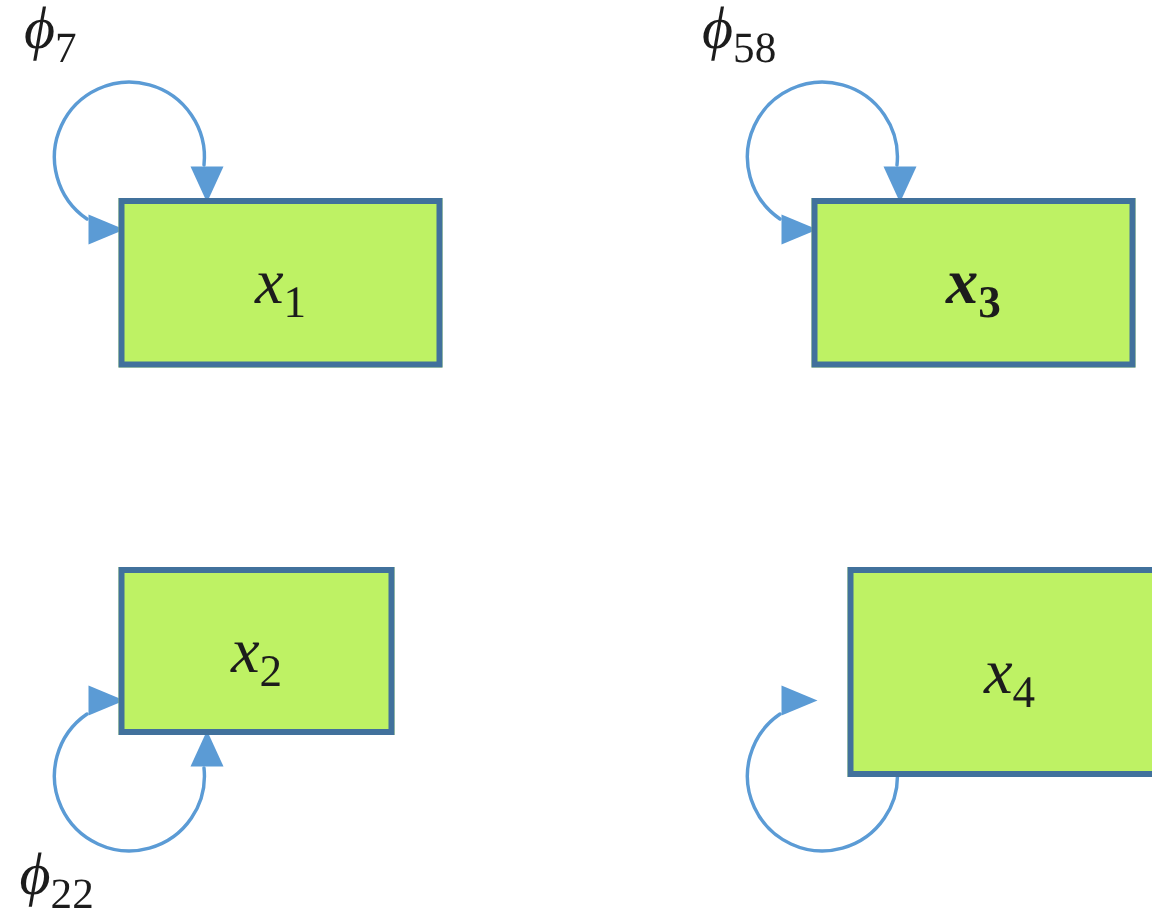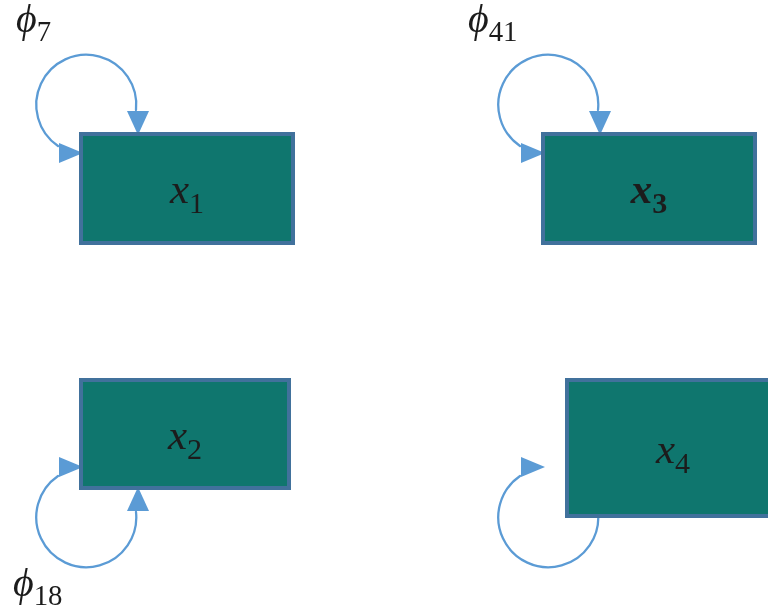--- a/index.html
+++ b/index.html
@@ -16,26 +16,26 @@
     overflow:hidden;position:relative;
   }
   .canvas{position:absolute;left:0;top:0;width:768px;height:615px;}
   .arrow-layer{position:absolute;left:0;top:0;width:768px;height:615px;pointer-events:none;}
   .loop-arc{stroke:var(--arrow);stroke-width:2.3px;fill:none;stroke-linecap:round;}
   .arrowhead{fill:var(--arrow);stroke:none;}
   .var-box{
     position:absolute;
     border:4px solid var(--box-border);
     box-sizing:border-box;
-    background:#0f766e;
+    background:#bef264;
     display:flex;align-items:center;justify-content:center;
   }
   .box-x1{left:79px;top:132px;width:216px;height:113px;}
   .box-x3{left:541px;top:132px;width:216px;height:113px;font-weight:bold;}
-  .box-x2{left:79px;top:378px;width:212px;height:112px;}
+  .box-x2{left:79px;top:378px;width:184px;height:112px;}
   .box-x4{left:541px;top:378px;width:216px;height:140px;margin-left:24px;}
   .box-label{
     font-style:italic;font-size:43px;color:var(--text);
     line-height:1;white-space:nowrap;
   }
   .box-label sub{font-style:normal;font-size:0.70em;line-height:0;}
   .phi-label{
     position:absolute;
     font-style:italic;font-size:40px;color:var(--text);
     line-height:44px;white-space:nowrap;
@@ -73,23 +73,23 @@
 
     <g>
       <path class="loop-arc" d="M 598,512 A 50,50 0 1 1 520,476"></path>
       <polygon class="arrowhead" points="589,511 611,511 600,487"></polygon>
       <polygon class="arrowhead" points="521,457 521,477 545,467"></polygon>
     </g>
   </svg>
 
   <div class="phi-label phi-11"><span>ϕ</span><sub>7</sub></div>
 
-  <div class="phi-label phi-22"><span>ϕ</span><sub>18</sub></div>
+  <div class="phi-label phi-22"><span>ϕ</span><sub>22</sub></div>
 
-  <div class="phi-label phi-33"><span>ϕ</span><sub>41</sub></div>
+  <div class="phi-label phi-33"><span>ϕ</span><sub>58</sub></div>
 
 
   <div class="var-box box-x1">
     <span class="box-label"><span>x</span><sub>1</sub></span>
   </div>
 
   <div class="var-box box-x2">
     <span class="box-label"><span>x</span><sub>2</sub></span>
   </div>
 

